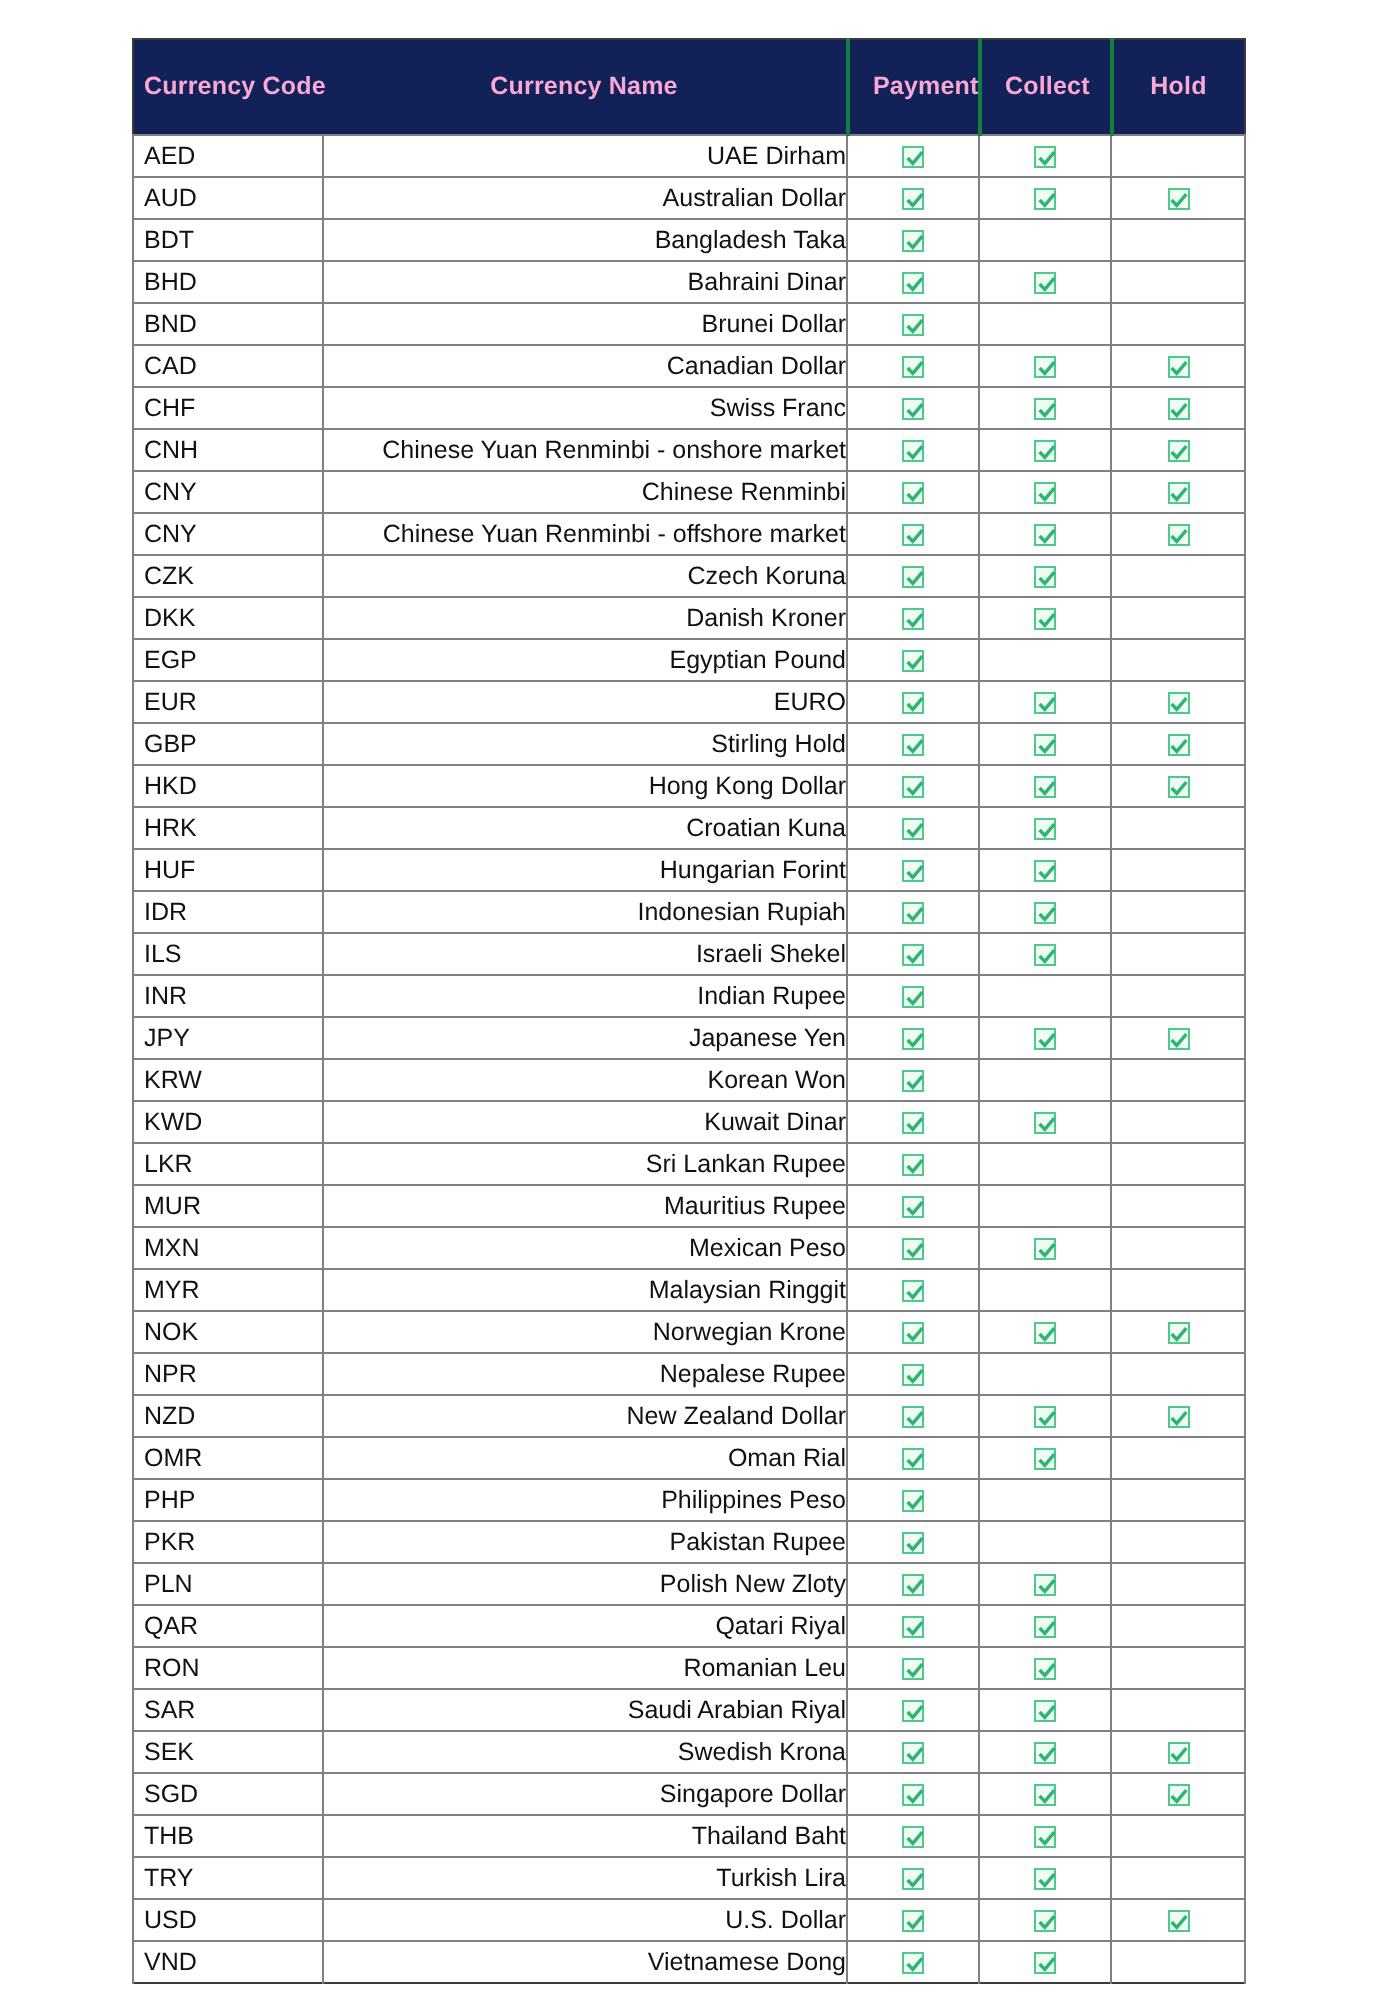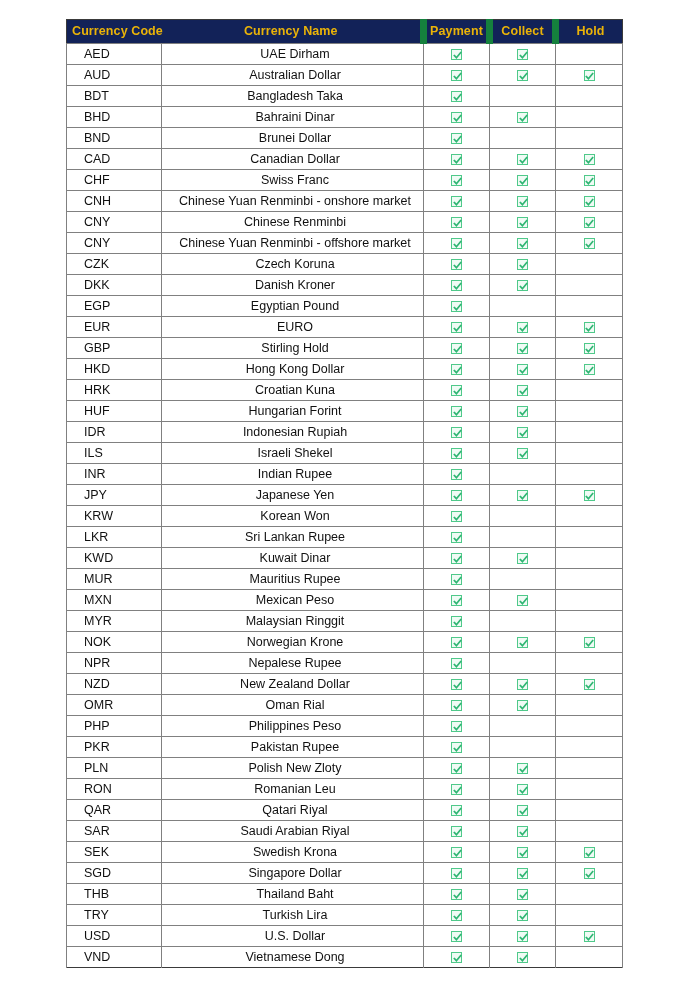--- a/index.html
+++ b/index.html
@@ -36,57 +36,57 @@
   }
 
   table.currency-table col.c-code   { width: 95px; }
   table.currency-table col.c-name   { width: 262px; }
   table.currency-table col.c-pay    { width: 66px; }
   table.currency-table col.c-coll   { width: 66px; }
   table.currency-table col.c-hold   { width: 67px; }
 
   thead th {
     background: #122258;
-    color: #eab308;
+    color: #f9a8d4;
     font-size: 12.5px;
     font-weight: bold;
     height: 23px;
     line-height: 23px;
-    padding: 0;
+    padding: 12px;
     border: none;
     text-align: center;
     letter-spacing: 0.1px;
     white-space: nowrap;
   }
   thead th.th-code {
     text-align: left;
     padding-left: 5px;
   }
   thead th.th-sep {
-    border-left: 7px solid #15803d;
+    border-left: 2px solid #15803d;
   }
 
   tbody td {
     height: 20px;
     font-size: 12.5px;
     color: #111111;
     padding: 0;
     border: 1px solid #808080;
     background: #ffffff;
     vertical-align: middle;
     overflow: hidden;
     white-space: nowrap;
   }
   tbody td.code {
-    padding-left: 17px;
+    padding-left: 5px;
     text-align: left;
   }
   tbody td.name {
     padding-left: 5px;
-    text-align: center;
+    text-align: right;
   }
   tbody td.flag {
     text-align: center;
   }
 
   tbody tr:last-child td {
     border-bottom: none;
   }
 
   
@@ -392,40 +392,40 @@
           <tr>
             <td class="code">KRW</td>
             <td class="name">Korean Won</td>
             <td class="flag"><span class="chk"><svg width="9" height="9" viewBox="0 0 9 9">
                   <path d="M1.4 4.6 L3.4 6.7 L7.6 1.7" fill="none" stroke="#2fb573" stroke-width="1.7" stroke-linecap="square" stroke-linejoin="miter"></path>
                 </svg></span></td>
             <td class="flag"><span class="chk-empty"></span></td>
             <td class="flag"><span class="chk-empty"></span></td>
           </tr>
           <tr>
+            <td class="code">KWD</td>
+            <td class="name">Kuwait Dinar</td>
+            <td class="flag"><span class="chk"><svg width="9" height="9" viewBox="0 0 9 9">
+                  <path d="M1.4 4.6 L3.4 6.7 L7.6 1.7" fill="none" stroke="#2fb573" stroke-width="1.7" stroke-linecap="square" stroke-linejoin="miter"></path>
+                </svg></span></td>
+            <td class="flag"><span class="chk"><svg width="9" height="9" viewBox="0 0 9 9">
+                  <path d="M1.4 4.6 L3.4 6.7 L7.6 1.7" fill="none" stroke="#2fb573" stroke-width="1.7" stroke-linecap="square" stroke-linejoin="miter"></path>
+                </svg></span></td>
+            <td class="flag"><span class="chk-empty"></span></td>
+          </tr>
+          <tr>
             <td class="code">LKR</td>
             <td class="name">Sri Lankan Rupee</td>
             <td class="flag"><span class="chk"><svg width="9" height="9" viewBox="0 0 9 9">
                   <path d="M1.4 4.6 L3.4 6.7 L7.6 1.7" fill="none" stroke="#2fb573" stroke-width="1.7" stroke-linecap="square" stroke-linejoin="miter"></path>
                 </svg></span></td>
             <td class="flag"><span class="chk-empty"></span></td>
             <td class="flag"><span class="chk-empty"></span></td>
           </tr>
           <tr>
-            <td class="code">KWD</td>
-            <td class="name">Kuwait Dinar</td>
-            <td class="flag"><span class="chk"><svg width="9" height="9" viewBox="0 0 9 9">
-                  <path d="M1.4 4.6 L3.4 6.7 L7.6 1.7" fill="none" stroke="#2fb573" stroke-width="1.7" stroke-linecap="square" stroke-linejoin="miter"></path>
-                </svg></span></td>
-            <td class="flag"><span class="chk"><svg width="9" height="9" viewBox="0 0 9 9">
-                  <path d="M1.4 4.6 L3.4 6.7 L7.6 1.7" fill="none" stroke="#2fb573" stroke-width="1.7" stroke-linecap="square" stroke-linejoin="miter"></path>
-                </svg></span></td>
-            <td class="flag"><span class="chk-empty"></span></td>
-          </tr>
-          <tr>
             <td class="code">MUR</td>
             <td class="name">Mauritius Rupee</td>
             <td class="flag"><span class="chk"><svg width="9" height="9" viewBox="0 0 9 9">
                   <path d="M1.4 4.6 L3.4 6.7 L7.6 1.7" fill="none" stroke="#2fb573" stroke-width="1.7" stroke-linecap="square" stroke-linejoin="miter"></path>
                 </svg></span></td>
             <td class="flag"><span class="chk-empty"></span></td>
             <td class="flag"><span class="chk-empty"></span></td>
           </tr>
           <tr>
             <td class="code">MXN</td>
@@ -516,33 +516,33 @@
             <td class="name">Polish New Zloty</td>
             <td class="flag"><span class="chk"><svg width="9" height="9" viewBox="0 0 9 9">
                   <path d="M1.4 4.6 L3.4 6.7 L7.6 1.7" fill="none" stroke="#2fb573" stroke-width="1.7" stroke-linecap="square" stroke-linejoin="miter"></path>
                 </svg></span></td>
             <td class="flag"><span class="chk"><svg width="9" height="9" viewBox="0 0 9 9">
                   <path d="M1.4 4.6 L3.4 6.7 L7.6 1.7" fill="none" stroke="#2fb573" stroke-width="1.7" stroke-linecap="square" stroke-linejoin="miter"></path>
                 </svg></span></td>
             <td class="flag"><span class="chk-empty"></span></td>
           </tr>
           <tr>
+            <td class="code">QAR</td>
+            <td class="name">Qatari Riyal</td>
+            <td class="flag"><span class="chk"><svg width="9" height="9" viewBox="0 0 9 9">
+                  <path d="M1.4 4.6 L3.4 6.7 L7.6 1.7" fill="none" stroke="#2fb573" stroke-width="1.7" stroke-linecap="square" stroke-linejoin="miter"></path>
+                </svg></span></td>
+            <td class="flag"><span class="chk"><svg width="9" height="9" viewBox="0 0 9 9">
+                  <path d="M1.4 4.6 L3.4 6.7 L7.6 1.7" fill="none" stroke="#2fb573" stroke-width="1.7" stroke-linecap="square" stroke-linejoin="miter"></path>
+                </svg></span></td>
+            <td class="flag"><span class="chk-empty"></span></td>
+          </tr>
+          <tr>
             <td class="code">RON</td>
             <td class="name">Romanian Leu</td>
-            <td class="flag"><span class="chk"><svg width="9" height="9" viewBox="0 0 9 9">
-                  <path d="M1.4 4.6 L3.4 6.7 L7.6 1.7" fill="none" stroke="#2fb573" stroke-width="1.7" stroke-linecap="square" stroke-linejoin="miter"></path>
-                </svg></span></td>
-            <td class="flag"><span class="chk"><svg width="9" height="9" viewBox="0 0 9 9">
-                  <path d="M1.4 4.6 L3.4 6.7 L7.6 1.7" fill="none" stroke="#2fb573" stroke-width="1.7" stroke-linecap="square" stroke-linejoin="miter"></path>
-                </svg></span></td>
-            <td class="flag"><span class="chk-empty"></span></td>
-          </tr>
-          <tr>
-            <td class="code">QAR</td>
-            <td class="name">Qatari Riyal</td>
             <td class="flag"><span class="chk"><svg width="9" height="9" viewBox="0 0 9 9">
                   <path d="M1.4 4.6 L3.4 6.7 L7.6 1.7" fill="none" stroke="#2fb573" stroke-width="1.7" stroke-linecap="square" stroke-linejoin="miter"></path>
                 </svg></span></td>
             <td class="flag"><span class="chk"><svg width="9" height="9" viewBox="0 0 9 9">
                   <path d="M1.4 4.6 L3.4 6.7 L7.6 1.7" fill="none" stroke="#2fb573" stroke-width="1.7" stroke-linecap="square" stroke-linejoin="miter"></path>
                 </svg></span></td>
             <td class="flag"><span class="chk-empty"></span></td>
           </tr>
           <tr>
             <td class="code">SAR</td>

